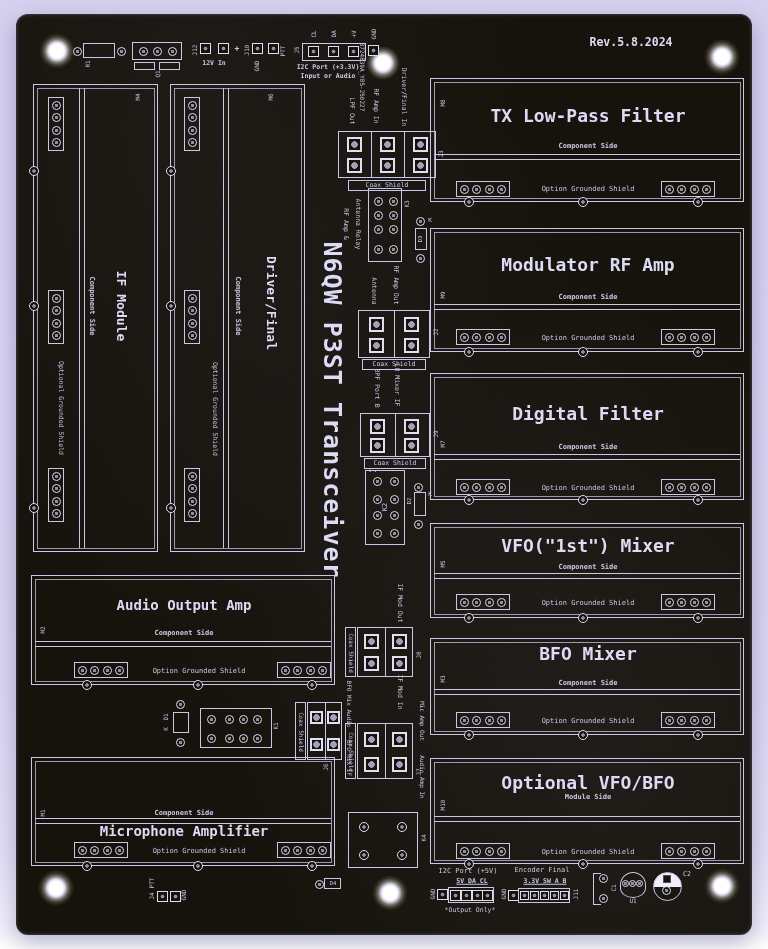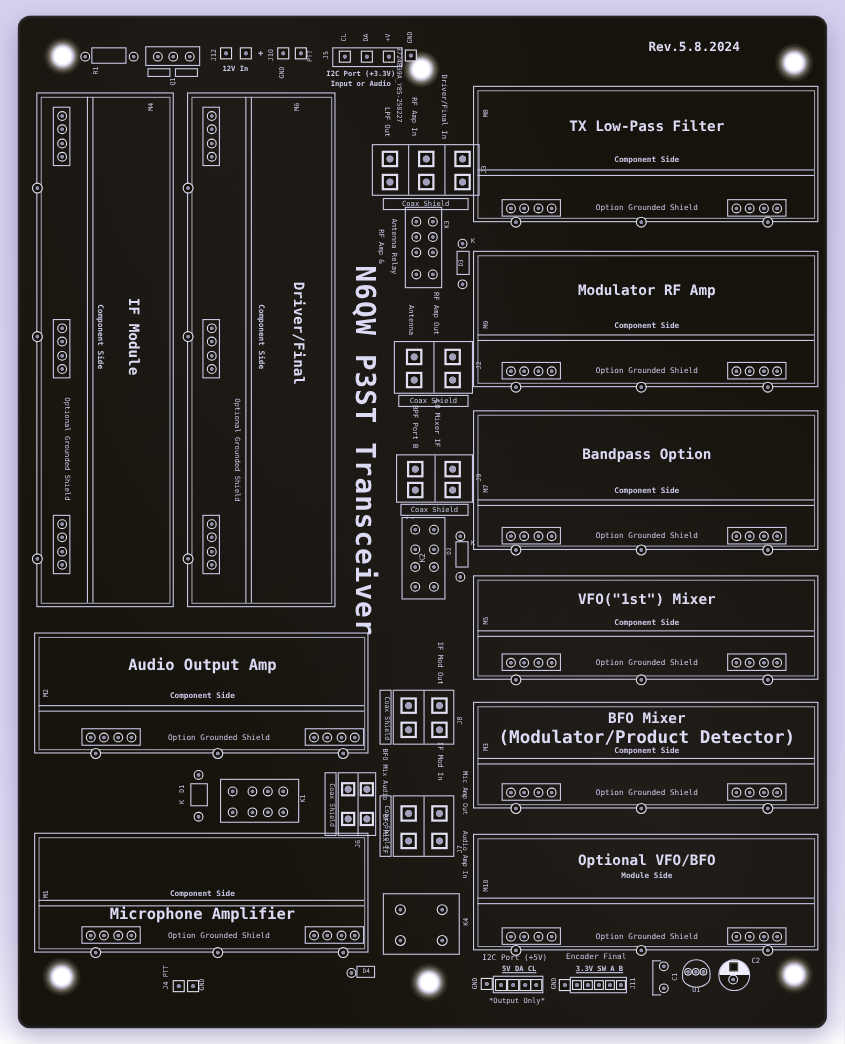--- a/index.html
+++ b/index.html
@@ -13,21 +13,21 @@
           radial-gradient(ellipse at 80% 80%, rgba(170,160,205,.07), transparent 45%),
           radial-gradient(ellipse at 50% 50%, rgba(120,110,150,.05), transparent 60%),
           #16130c;
         box-shadow: 0 8px 22px rgba(70,60,130,.35), inset 0 0 3px 1px rgba(160,150,200,.28); }
   .t{ position:absolute; color:var(--silk); white-space:nowrap; transform:translate(-50%,-50%); line-height:1; }
   .v90{ transform:translate(-50%,-50%) rotate(90deg); }
   .v270{ transform:translate(-50%,-50%) rotate(-90deg); }
   .b{ font-weight:bold; }
   .f5{font-size:5.5px}.f6{font-size:6px}.f65{font-size:6.5px}.f7{font-size:7px}
   .f8{font-size:8px}.f11{font-size:11.5px}.f13{font-size:13px}.f14{font-size:14px}
-  .f17{font-size:13px}.f16{font-size:16px}.f25{font-size:25px; letter-spacing:1px;}
+  .f17{font-size:18px}.f16{font-size:16px}.f25{font-size:25px; letter-spacing:1px;}
   .bright{ color:var(--silk2); }
   .u{ text-decoration:underline; }
   .blk{ position:absolute; border:1.6px solid var(--silk); box-sizing:border-box; }
   .in{ position:absolute; inset:2.5px; border:1px solid rgba(201,199,230,.75); pointer-events:none; }
   .hdiv{ position:absolute; left:3px; right:3px; height:4px; border-top:1.2px solid var(--silk); border-bottom:1.2px solid var(--silk); }
   .vdiv{ position:absolute; top:3px; bottom:3px; width:4px; border-left:1.2px solid var(--silk); border-right:1.2px solid var(--silk); }
   .hd{ position:absolute; width:54px; height:16px; border:1.2px solid var(--silk); display:flex; align-items:center; justify-content:space-evenly; box-sizing:border-box; }
   .hdv{ position:absolute; width:16px; height:54px; border:1.2px solid var(--silk); display:flex; flex-direction:column; align-items:center; justify-content:space-evenly; box-sizing:border-box; }
   .hp{ width:9px; height:9px; border-radius:50%; border:1.6px solid #dfddf0; background:radial-gradient(circle,#908da8 0 1.5px,#15120b 2px); box-sizing:border-box; }
   .bpad{ position:absolute; width:10px; height:10px; border-radius:50%; border:1.8px solid #dfddf0; background:radial-gradient(circle,#908da8 0 1.5px,#15120b 2px); transform:translate(-50%,-50%); box-sizing:border-box; }
@@ -201,21 +201,21 @@
         <i class="hp"></i>
       </div>
     <span class="bpad" style="left:38px;top:123px"></span>
       <span class="bpad" style="left:152px;top:123px"></span>
       <span class="bpad" style="left:267px;top:123px"></span>
   </div>
 
   <div class="blk" style="left:414px;top:359px;width:314px;height:127px">
     <div class="in"></div>
     <div class="t v270 f6" style="left:12px;top:70px">M7</div>
-    <div class="t f17 b bright" style="left:157px;top:40px">Bandpass Option</div>
+    <div class="t f17 b bright" style="left:157px;top:40px">Digital Filter</div>
     <div class="t f7 b" style="left:157px;top:73px">Component Side</div>
     <div class="hdiv" style="top:80px"></div>
     <div class="hd" style="left:25px;top:105px">
         <i class="hp"></i>
         <i class="hp"></i>
         <i class="hp"></i>
         <i class="hp"></i>
       </div>
     <div class="t f7" style="left:157px;top:114px">Option Grounded Shield</div>
     <div class="hd" style="left:230px;top:105px">
@@ -250,21 +250,20 @@
       </div>
     <span class="bpad" style="left:38px;top:94px"></span>
       <span class="bpad" style="left:152px;top:94px"></span>
       <span class="bpad" style="left:267px;top:94px"></span>
   </div>
 
   <div class="blk" style="left:414px;top:624px;width:314px;height:97px">
     <div class="in"></div>
     <div class="t v270 f6" style="left:12px;top:40px">M3</div>
     <div class="t f17 b bright" style="left:157px;top:15px">BFO Mixer</div>
-    <div class="t f16 b bright" style="left:157px;top:31px">(Modulator/Product Detector)</div>
     <div class="t f7 b" style="left:157px;top:44px">Component Side</div>
     <div class="hdiv" style="top:50px"></div>
     <div class="hd" style="left:25px;top:73px">
         <i class="hp"></i>
         <i class="hp"></i>
         <i class="hp"></i>
         <i class="hp"></i>
       </div>
     <div class="t f7" style="left:157px;top:82px">Option Grounded Shield</div>
     <div class="hd" style="left:230px;top:73px">

